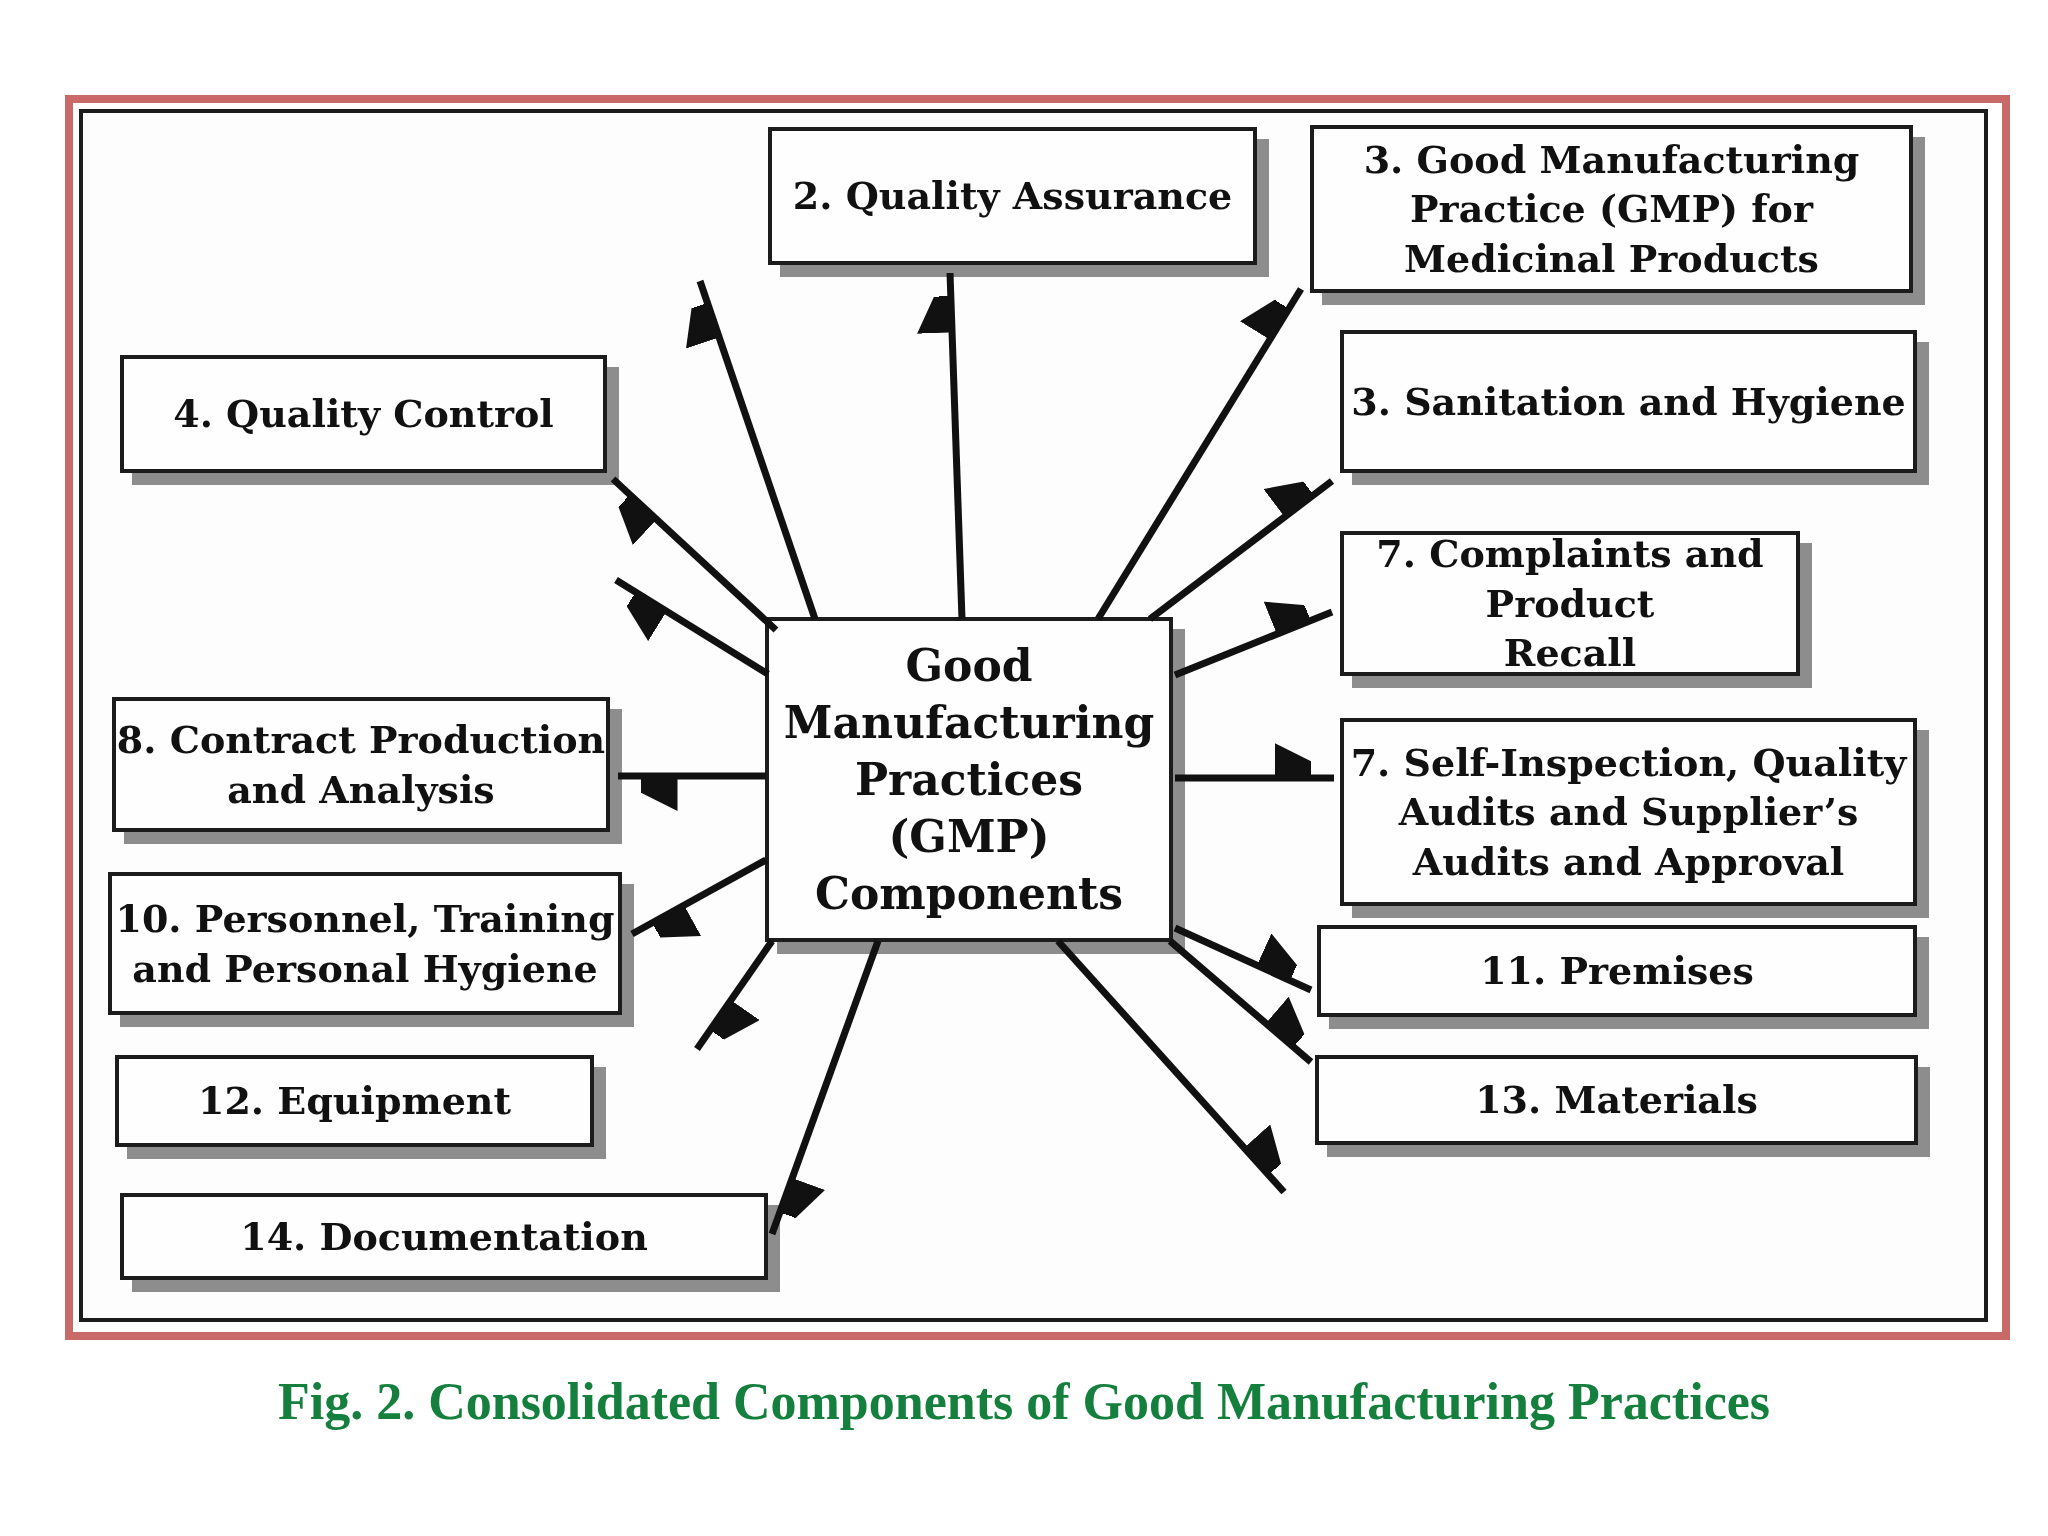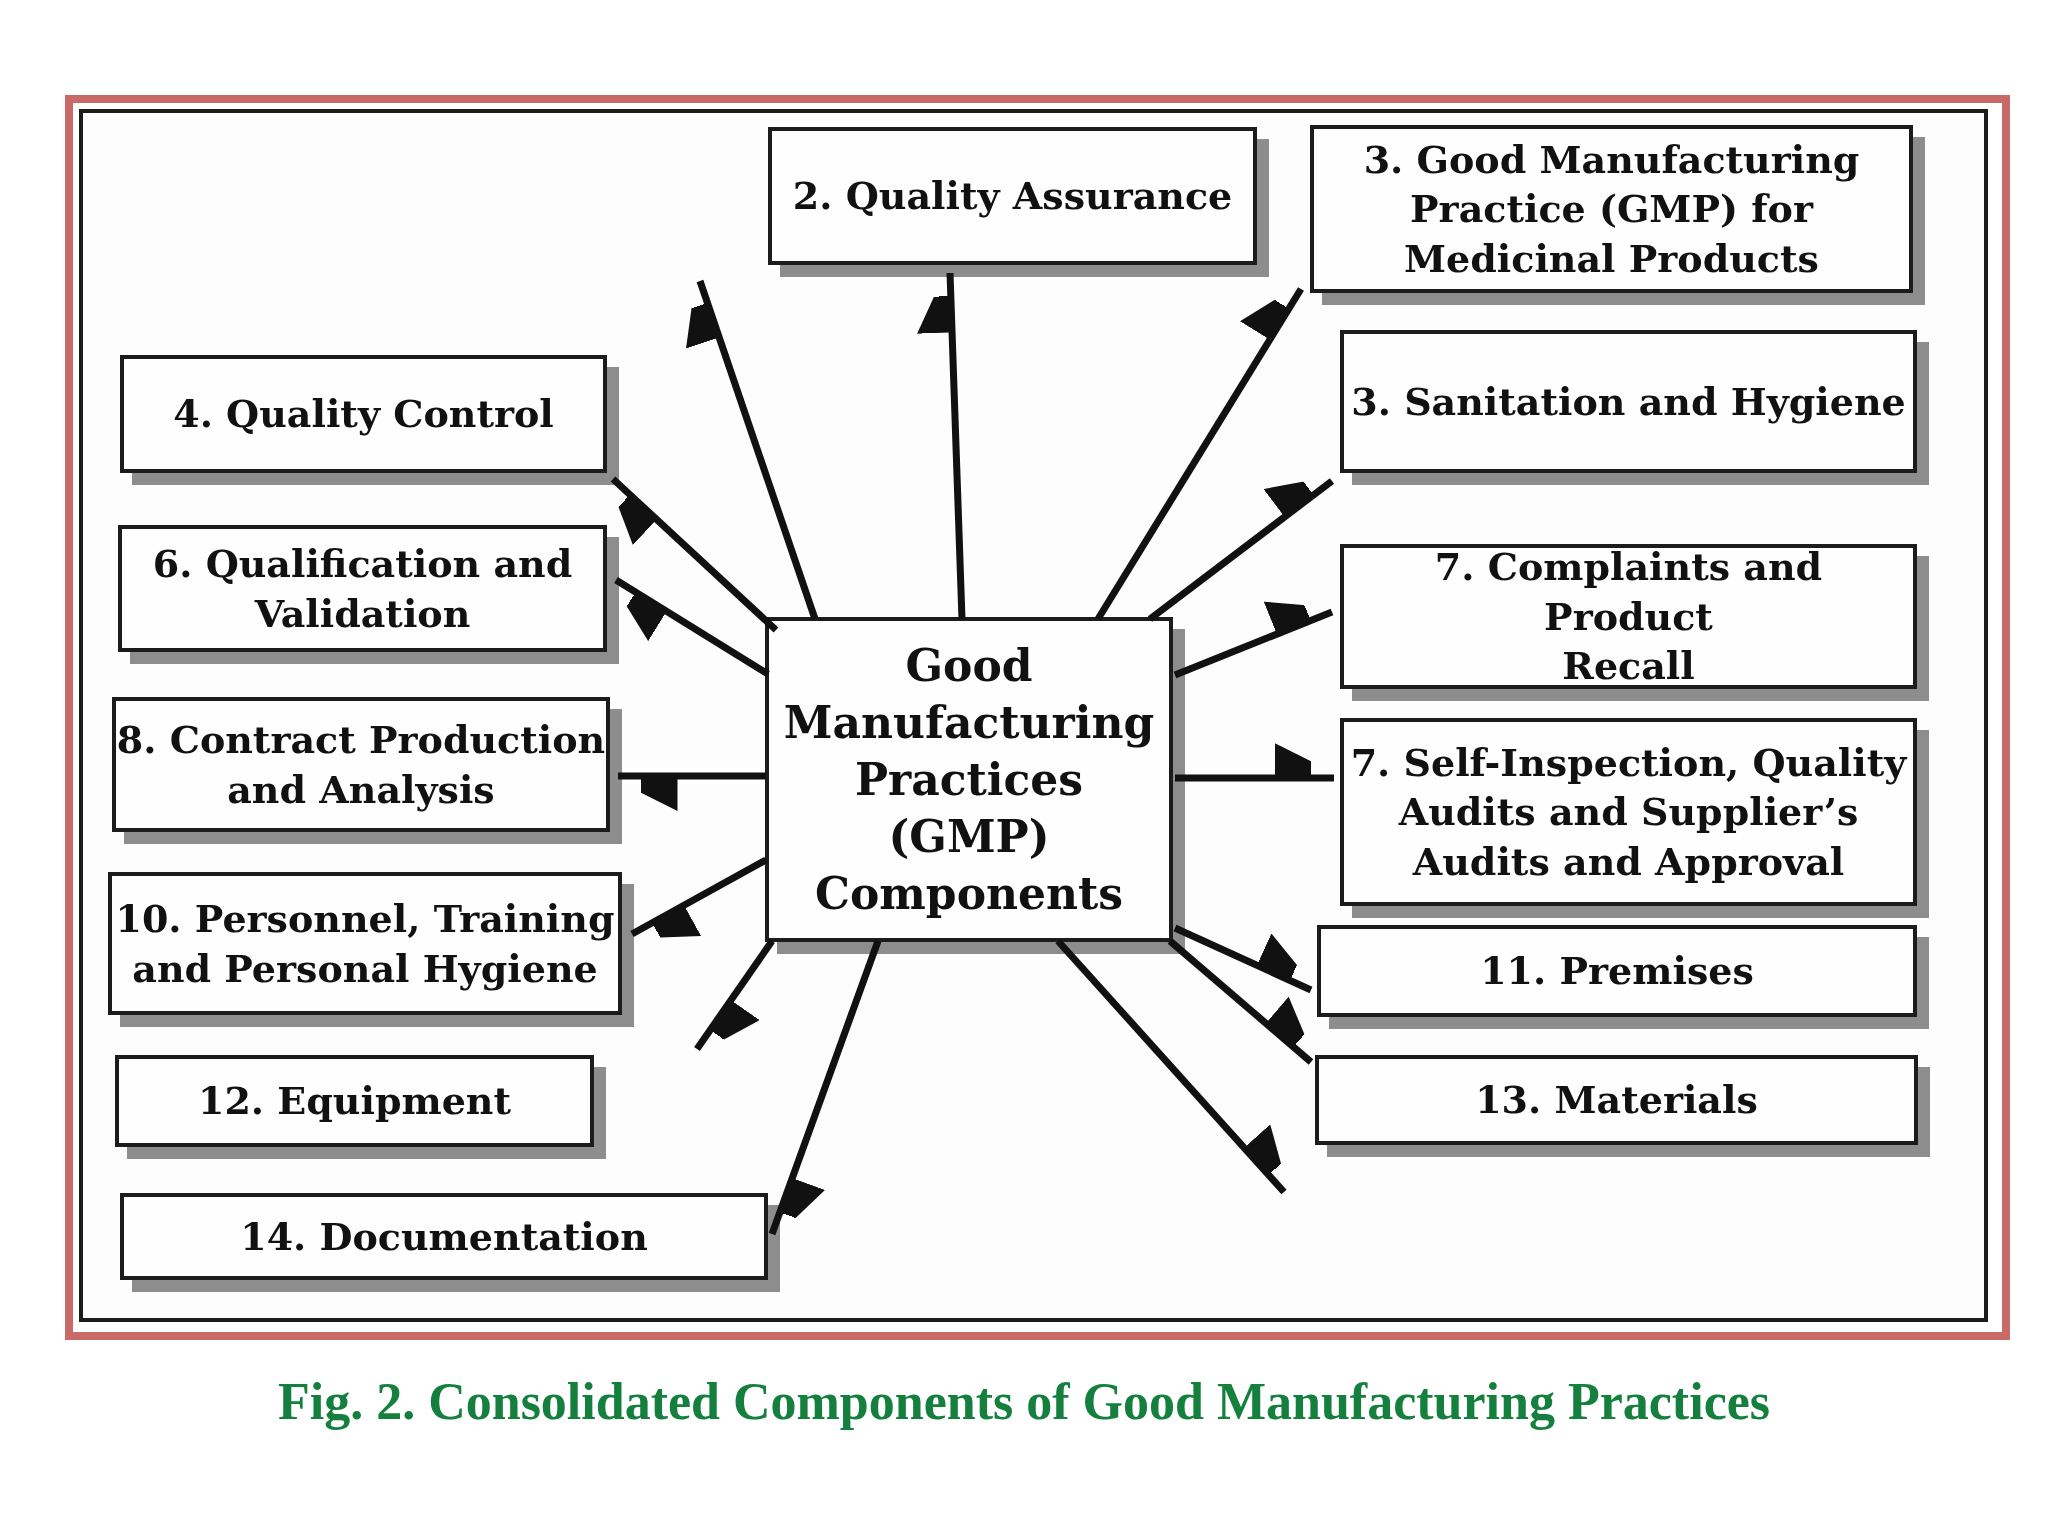--- a/index.html
+++ b/index.html
@@ -31,21 +31,21 @@
   .center-node{
     left:765px;top:617px;width:408px;height:325px;
     font-size:44px;line-height:1.3;
   }
   .pos1{left:115px;top:128px;width:577px;height:147px}
   .pos2{left:768px;top:127px;width:489px;height:138px}
   .pos3{left:1310px;top:125px;width:603px;height:168px}
   .pos4{left:120px;top:355px;width:487px;height:118px}
   .pos5{left:1340px;top:330px;width:577px;height:143px}
   .pos6{left:118px;top:525px;width:489px;height:127px}
-  .pos7{left:1340px;top:544px;width:577px;height:145px}
+  .pos7{left:1340px;top:531px;width:460px;height:145px}
   .pos8{left:112px;top:697px;width:498px;height:135px}
   .pos9{left:1340px;top:718px;width:577px;height:188px}
   .pos10{left:108px;top:872px;width:514px;height:143px}
   .pos11{left:1317px;top:925px;width:600px;height:92px}
   .pos12{left:115px;top:1055px;width:479px;height:92px}
   .pos13{left:1315px;top:1055px;width:603px;height:90px}
   .pos14{left:120px;top:1193px;width:648px;height:87px}
   .pos15{left:1270px;top:1178px;width:653px;height:90px}
   #arrows{
     position:absolute;left:0;top:0;width:2048px;height:1536px;
@@ -65,22 +65,20 @@
   <div class="frame">
     <div class="frame-inner"></div>
   </div>
 
   <div class="node pos2">2. Quality Assurance</div>
   <div class="node pos3">3. Good Manufacturing
 Practice (GMP) for
 Medicinal Products</div>
   <div class="node pos4">4. Quality Control</div>
   <div class="node pos5">3. Sanitation and Hygiene</div>
-  <div class="node pos6">6. Qualification and
-Validation</div>
   <div class="node pos7">7. Complaints and Product
 Recall</div>
   <div class="node pos8">8. Contract Production
 and Analysis</div>
   <div class="node pos9">7. Self-Inspection, Quality
 Audits and Supplier’s
 Audits and Approval</div>
   <div class="node pos10">10. Personnel, Training
 and Personal Hygiene</div>
   <div class="node pos11">11. Premises</div>

